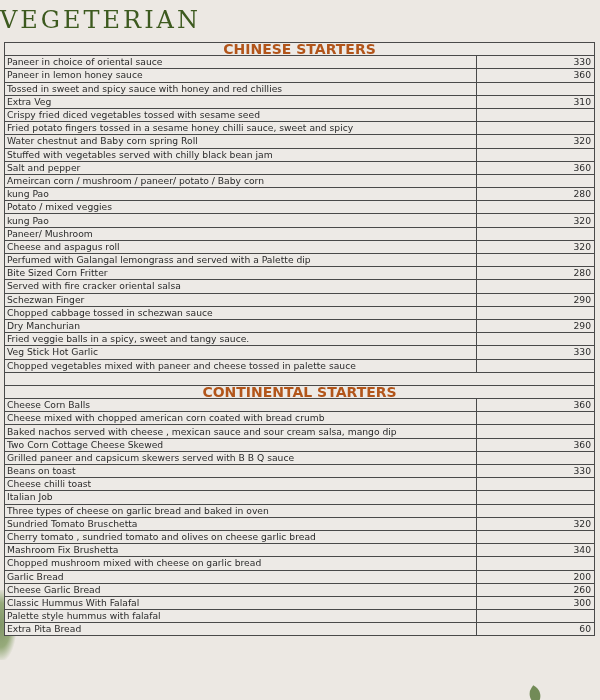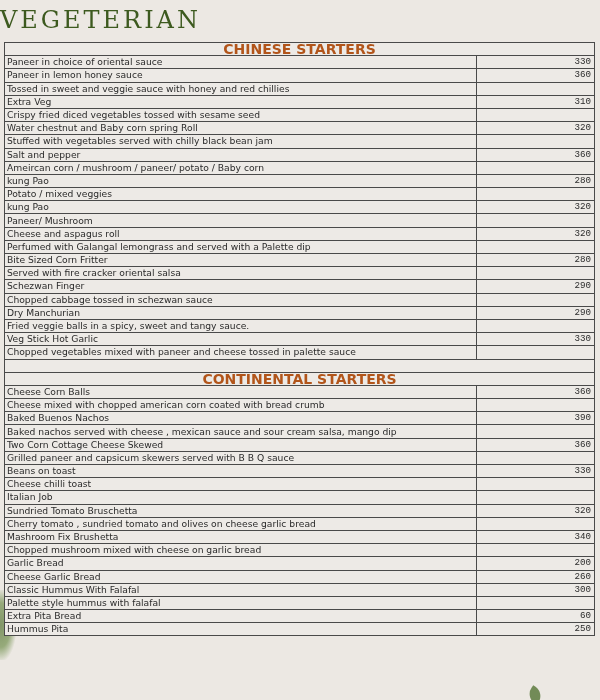--- a/index.html
+++ b/index.html
@@ -29,21 +29,21 @@
     position: absolute; left: 4px; top: 42px; width: 590px;
     border-collapse: collapse; table-layout: fixed;
     font-size: 9.2px; color: #2b2b2b;
   }
   table.menu td {
     border: 1px solid #4a4a4a;
     height: 12.2px; line-height: 12px; padding: 0 2px;
     white-space: nowrap; overflow: hidden;
     background: #edeae6;
   }
-  table.menu td.price { text-align: right; padding-right: 3px; font-family: Liberation Mono, monospace; }
+  table.menu td.price { text-align: right; padding-right: 3px; }
   table.menu td.section {
     text-align: center; font-weight: bold; color: #b2551a; font-size: 14px;
     border-bottom: 1px solid #4a4a4a;
   }
   table.menu tr.spacer td { border-left: 1px solid #4a4a4a; border-right: 1px solid #4a4a4a; }
   col.c1 { width: 472px; }
   col.c2 { width: 118px; }
 </style>
 </head>
 <body>
@@ -63,32 +63,36 @@
       </tr>
       <tr>
         <td>Paneer in choice of oriental sauce</td>
         <td class="price">330</td>
       </tr>
       <tr>
         <td>Paneer in lemon honey sauce</td>
         <td class="price">360</td>
       </tr>
       <tr>
-        <td>Tossed in sweet and veggie sauce with honey and red chillies</td>
+        <td>Tossed in sweet and spicy sauce with honey and red chillies</td>
         <td class="price"></td>
       </tr>
       <tr>
         <td>Extra Veg</td>
         <td class="price">310</td>
       </tr>
       <tr>
         <td>Crispy fried diced vegetables tossed with sesame seed</td>
         <td class="price"></td>
       </tr>
       <tr>
+        <td>Fried potato fingers tossed in a sesame honey chilli sauce, sweet and spicy</td>
+        <td class="price"></td>
+      </tr>
+      <tr>
         <td>Water chestnut and Baby corn spring  Roll</td>
         <td class="price">320</td>
       </tr>
       <tr>
         <td>Stuffed with vegetables served with chilly black bean jam</td>
         <td class="price"></td>
       </tr>
       <tr>
         <td>Salt and pepper</td>
         <td class="price">360</td>
@@ -161,24 +165,20 @@
       </tr>
       <tr>
         <td>Cheese Corn Balls</td>
         <td class="price">360</td>
       </tr>
       <tr>
         <td>Cheese mixed with chopped american corn coated with bread crumb</td>
         <td class="price"></td>
       </tr>
       <tr>
-        <td>Baked Buenos Nachos</td>
-        <td class="price">390</td>
-      </tr>
-      <tr>
         <td>Baked nachos served with cheese , mexican sauce and sour cream salsa, mango dip</td>
         <td class="price"></td>
       </tr>
       <tr>
         <td>Two Corn Cottage Cheese Skewed</td>
         <td class="price">360</td>
       </tr>
       <tr>
         <td>Grilled paneer and capsicum skewers served with B B Q sauce</td>
         <td class="price"></td>
@@ -189,20 +189,24 @@
       </tr>
       <tr>
         <td>Cheese chilli toast</td>
         <td class="price"></td>
       </tr>
       <tr>
         <td>Italian Job</td>
         <td class="price"></td>
       </tr>
       <tr>
+        <td>Three types of cheese on garlic bread and baked in oven</td>
+        <td class="price"></td>
+      </tr>
+      <tr>
         <td>Sundried Tomato Bruschetta</td>
         <td class="price">320</td>
       </tr>
       <tr>
         <td>Cherry tomato , sundried tomato and olives on cheese garlic bread</td>
         <td class="price"></td>
       </tr>
       <tr>
         <td>Mashroom Fix Brushetta</td>
         <td class="price">340</td>
@@ -224,20 +228,16 @@
         <td class="price">300</td>
       </tr>
       <tr>
         <td>Palette style hummus with falafal</td>
         <td class="price"></td>
       </tr>
       <tr>
         <td>Extra Pita Bread</td>
         <td class="price">60</td>
       </tr>
-      <tr>
-        <td>Hummus Pita</td>
-        <td class="price">250</td>
-      </tr>
     </tbody>
 </table>
 
 <div class="leaf2"></div>
 
 </body></html>

